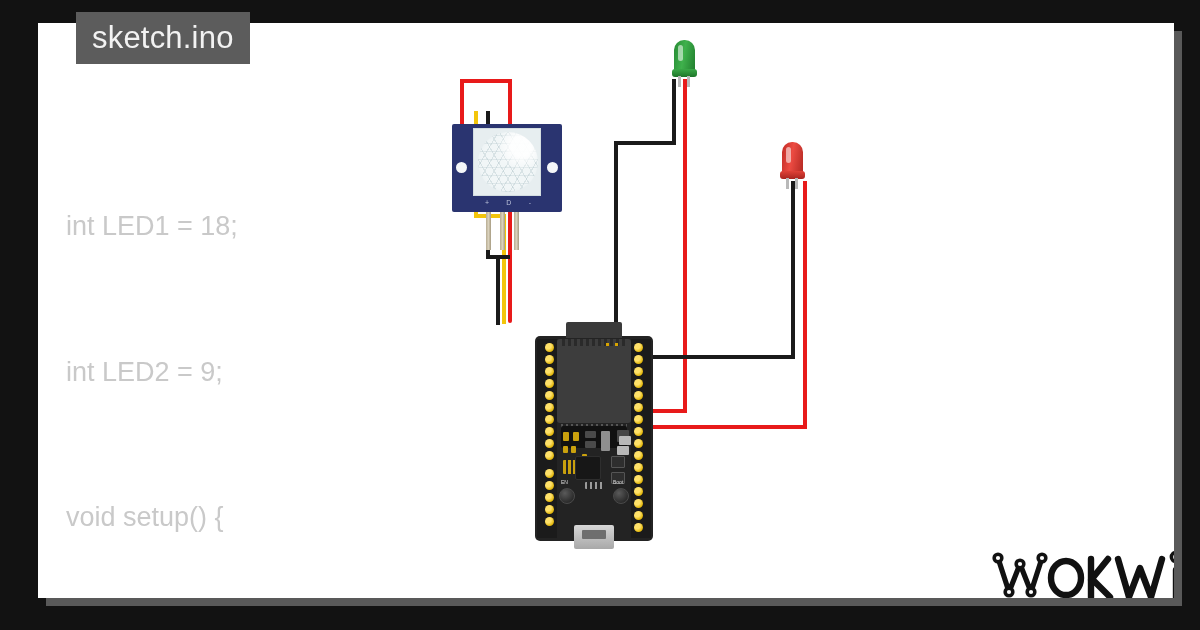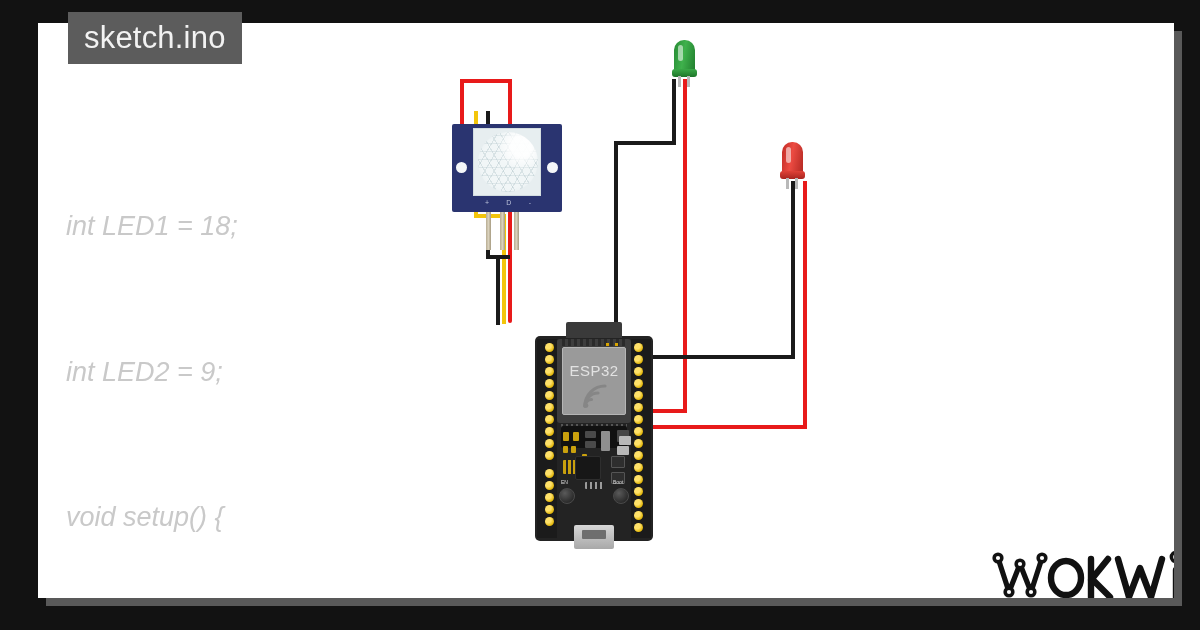--- a/index.html
+++ b/index.html
@@ -24,24 +24,24 @@
   
   #code{
     position:absolute; left:28px; top:82px;
     width:700px;
     color:#c9c9c9;
     font-size:27px;
     line-height:48.5px;
     white-space:pre;
     user-select:none;
   }
-  #code div{ height:48.5px;font-style:italic; }
+  #code div{ height:48.5px; }
   
   #tab{
-    position:absolute; left:68px; top:12px;
+    position:absolute; left:76px; top:12px;
     height:52px;
     background:#5c5c5c;
     color:#f2f2f2;
     font-size:31px;
     line-height:52px;
     padding:0 16px;
     letter-spacing:0.2px;
     z-index:40;
   }
   
@@ -296,29 +296,20 @@
     <div class="flange" style="background:linear-gradient(180deg,#e04137,#a8241f);"></div>
     <div class="lead a"></div>
     <div class="lead b"></div>
   </div>
 
   <div id="esp">
     <div class="usbtop"></div>
     <div class="shield">
       <div class="castle"></div>
       <div class="dots"></div>
-      <div class="can">
-        <div class="nm">ESP32</div>
-        <svg class="wifi" viewBox="0 0 26 24">
-          <path d="M2 22 A20 20 0 0 1 22 2" stroke="#6f6f6f" stroke-width="3.2" fill="none" stroke-linecap="round"></path>
-          <path d="M2 22 A13 13 0 0 1 15 9" stroke="#6f6f6f" stroke-width="3.2" fill="none" stroke-linecap="round"></path>
-          <path d="M2 22 A6.5 6.5 0 0 1 8.5 15.5" stroke="#6f6f6f" stroke-width="3.2" fill="none" stroke-linecap="round"></path>
-          <circle cx="3" cy="21.5" r="2.4" fill="#6f6f6f"></circle>
-        </svg>
-      </div>
     </div>
     <div class="soldpads"></div>
     <div class="blackbar"></div>
 
     <div class="hdr l">
       <div class="p" style="top:4px;"></div>
       <div class="p" style="top:16px;"></div>
       <div class="p" style="top:28px;"></div>
       <div class="p" style="top:40px;"></div>
       <div class="p" style="top:52px;"></div>

